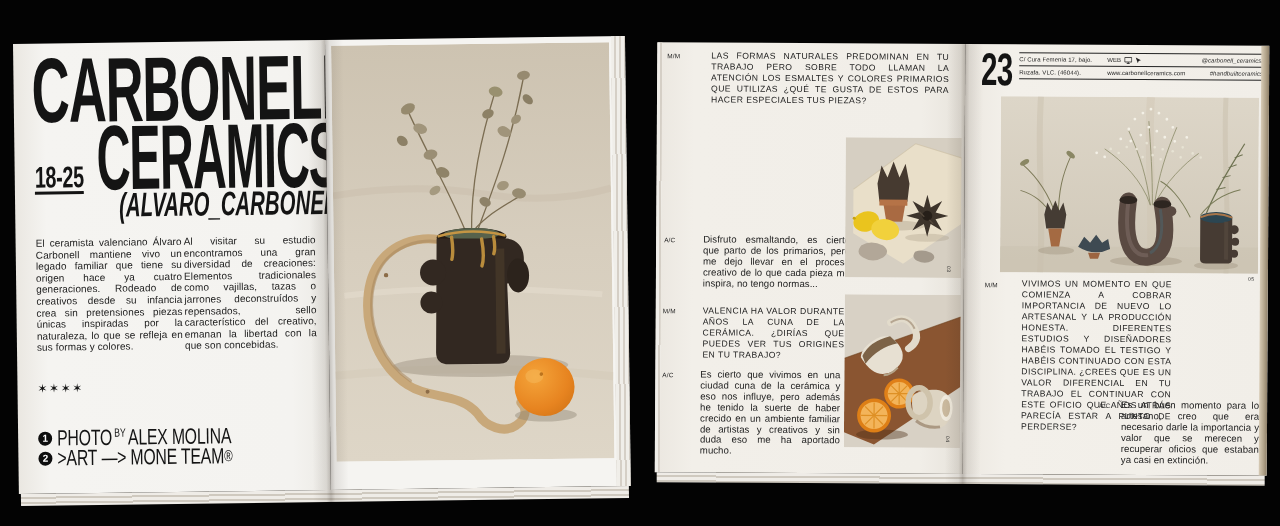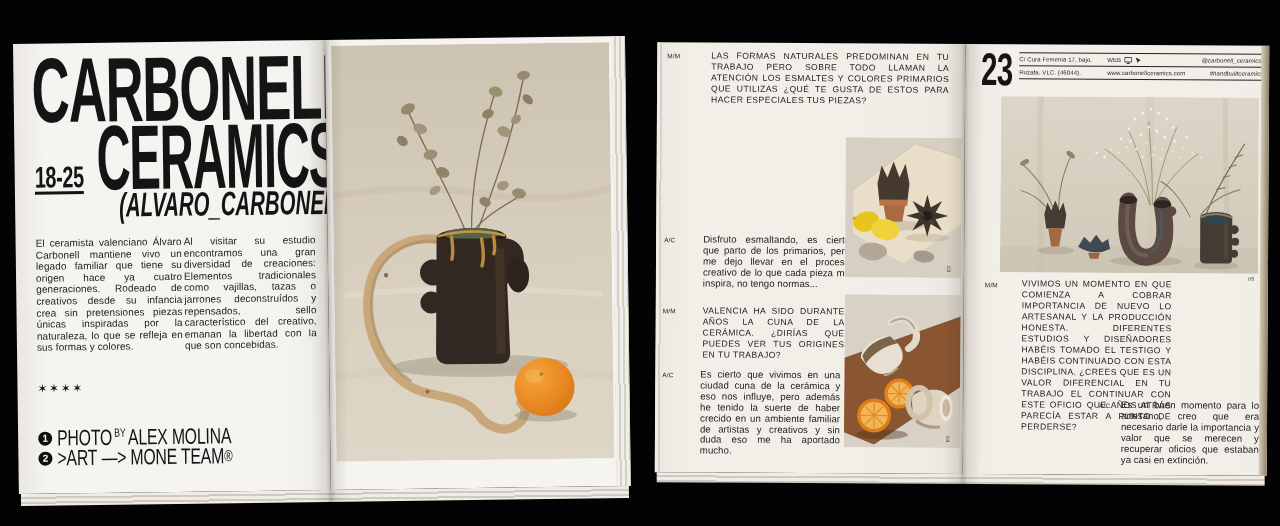--- a/index.html
+++ b/index.html
@@ -151,21 +151,21 @@
   <section class="spread s2">
 
     <div class="page pL2">
       <span class="abs speaker" style="left:10px;top:10px">M/M</span>
       <p class="abs q" style="left:54px;top:8px;width:238px">LAS FORMAS NATURALES PREDOMINAN EN TU TRABAJO PERO SOBRE TODO LLAMAN LA ATENCIÓN LOS ESMALTES Y COLORES PRIMARIOS QUE UTILIZAS ¿QUÉ TE GUSTA DE ESTOS PARA HACER ESPECIALES TUS PIEZAS?</p>
 
       <span class="abs speaker" style="left:8px;top:194px">A/C</span>
       <p class="abs ans" style="left:47px;top:192px;width:147px">Disfruto esmaltando, es cierto que parto de los primarios, pero me dejo llevar en el proceso creativo de lo que cada pieza me inspira, no tengo normas...</p>
 
       <span class="abs speaker" style="left:7px;top:265px">M/M</span>
-      <p class="abs q" style="left:47px;top:263px;width:142px">VALENCIA HA SIDO DURANTE AÑOS LA CUNA DE LA CERÁMICA. ¿DIRÍAS QUE PUEDES VER TUS ORIGINES EN TU TRABAJO?</p>
+      <p class="abs q" style="left:47px;top:263px;width:142px">VALENCIA HA VALOR DURANTE AÑOS LA CUNA DE LA CERÁMICA. ¿DIRÍAS QUE PUEDES VER TUS ORIGINES EN TU TRABAJO?</p>
 
       <span class="abs speaker" style="left:7px;top:329px">A/C</span>
       <p class="abs ans" style="left:45px;top:327px;width:140px">Es cierto que vivimos en una ciudad cuna de la cerámica y eso nos influye, pero además he tenido la suerte de haber crecido en un ambiente familiar de artistas y creativos y sin duda eso me ha aportado mucho.</p>
 
       <svg class="abs" style="left:189px;top:94px" width="116" height="140" viewBox="0 0 116 140">
         <rect width="116" height="140" fill="#d6cfc2"></rect>
         <path d="M8,52 L70,6 L116,20 L116,86 L58,126 L8,96 Z" fill="#e9dfc9"></path>
         <path d="M8,52 L70,6 L116,20" stroke="#c9bca0" stroke-width="1" fill="none" opacity=".6"></path>
         <ellipse cx="50" cy="88" rx="30" ry="5" fill="#a2947e" opacity=".35"></ellipse>
         <ellipse cx="82" cy="100" rx="22" ry="4" fill="#a2947e" opacity=".3"></ellipse>

